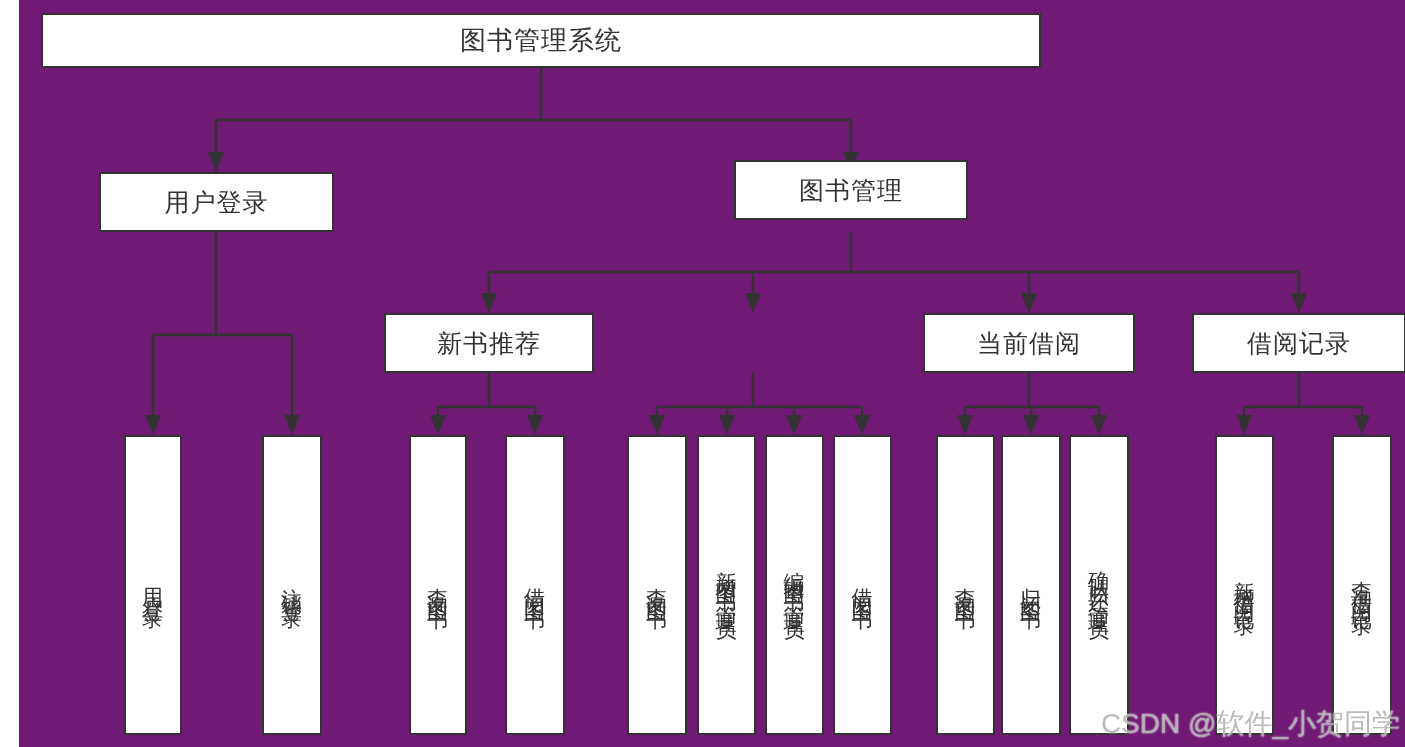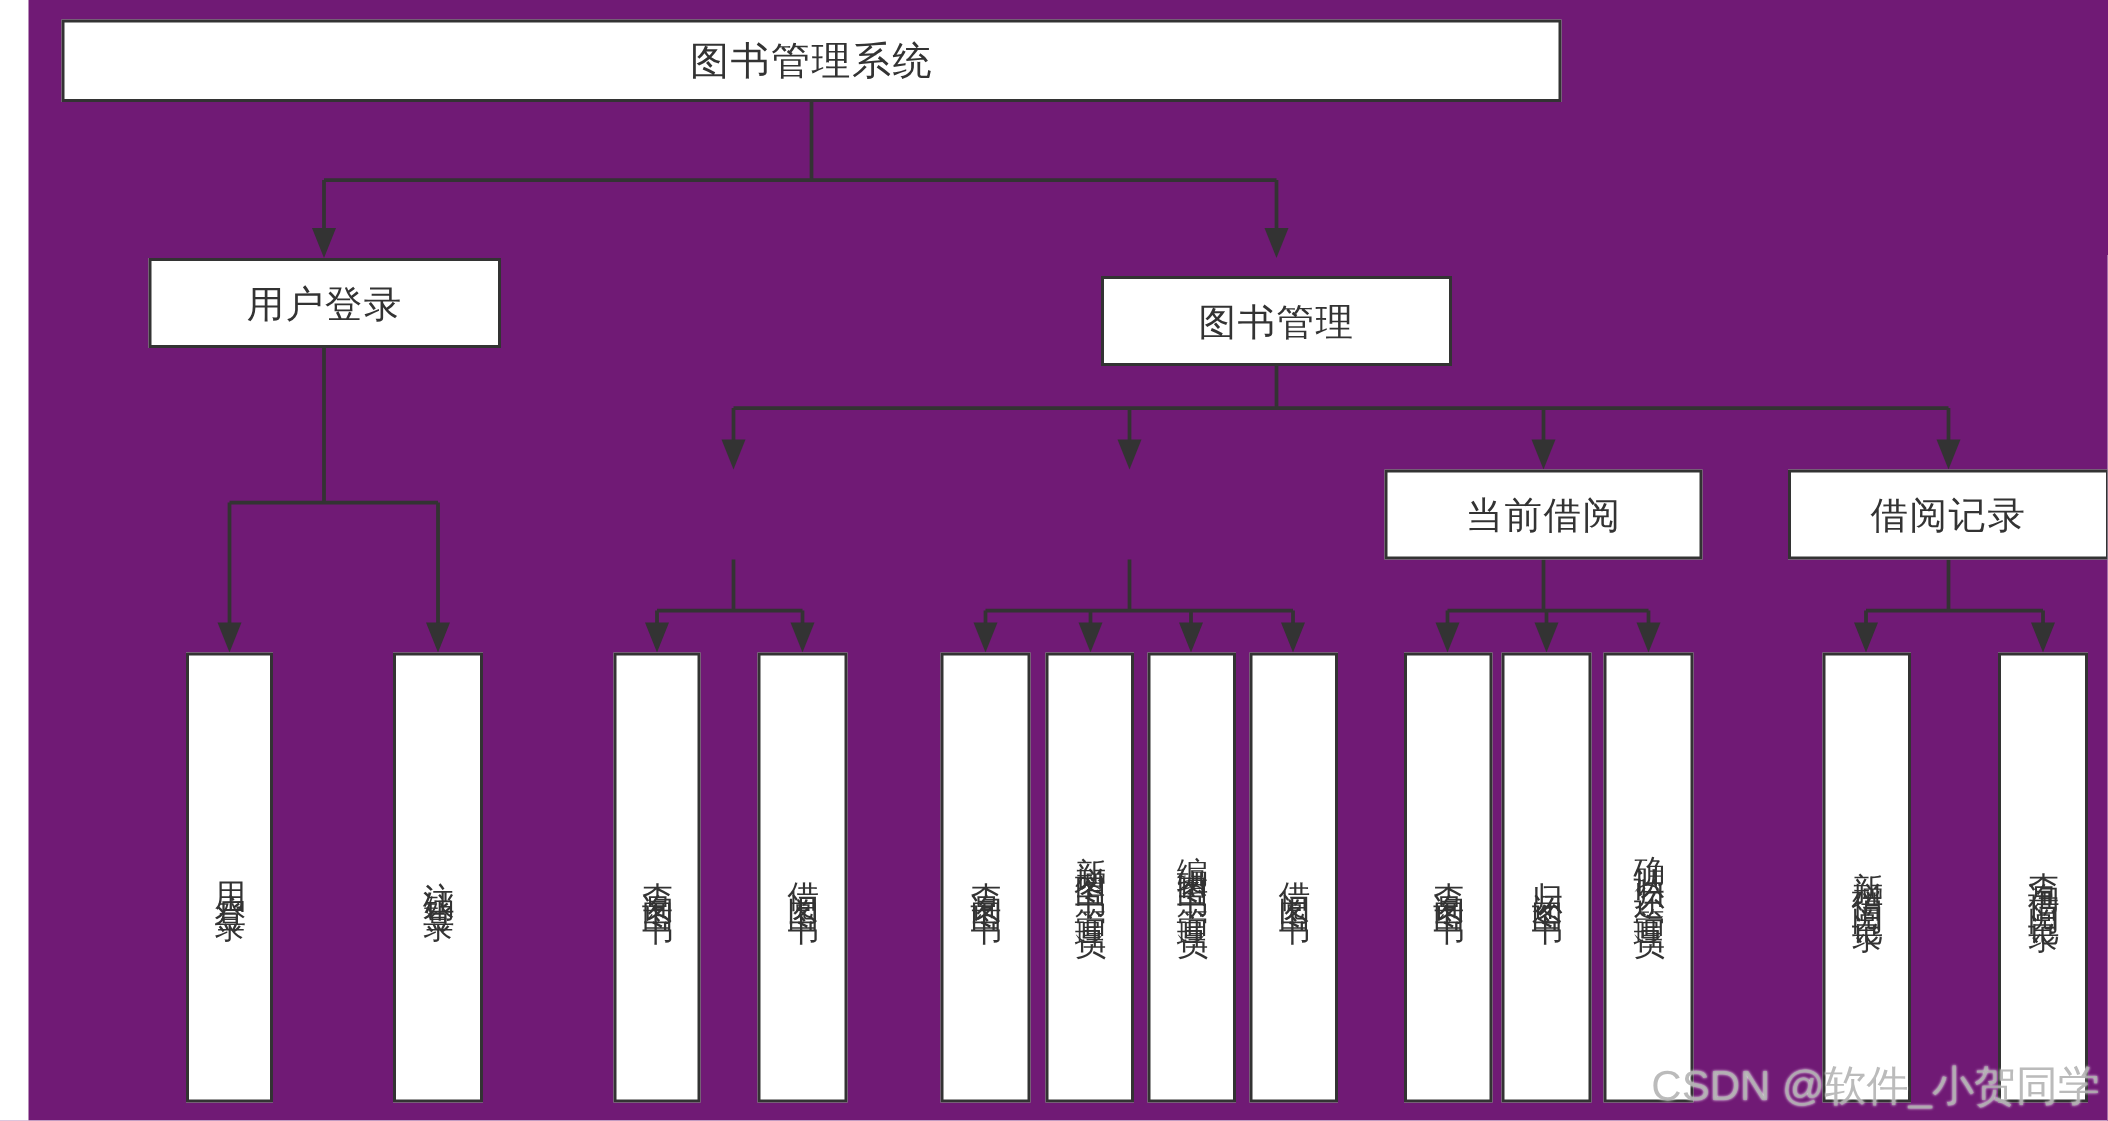--- a/index.html
+++ b/index.html
@@ -68,22 +68,23 @@
       <polygon points="1004,415 1020,415 1012,435"></polygon>
       <polygon points="1072,415 1088,415 1080,435"></polygon>
       <polygon points="1217,415 1233,415 1225,435"></polygon>
       <polygon points="1335,415 1351,415 1343,435"></polygon>
     </g>
   </svg>
 
   <div class="node hbox title" style="left:22px;top:13px;width:1000px;height:55px;">图书管理系统</div>
 
   <div class="node hbox" style="left:80px;top:172px;width:235px;height:60px;">用户登录</div>
-  <div class="node hbox" style="left:715px;top:184px;width:234px;height:60px;">图书管理</div>
+  <div class="node hbox" style="left:715px;top:160px;width:234px;height:60px;">图书管理</div>
 
+  <div class="node hbox" style="left:365px;top:313px;width:210px;height:60px;">新书推荐</div>
   <div class="node hbox" style="left:1173px;top:313px;width:214px;height:60px;">借阅记录</div>
   <div class="node hbox" style="left:904px;top:313px;width:212px;height:60px;">当前借阅</div>
 
   <div class="node vbox" style="left:105px;top:435px;width:58px;height:300px;">用户登录</div>
   <div class="node vbox" style="left:243px;top:435px;width:60px;height:300px;">注销登录</div>
 
   <div class="node vbox" style="left:390px;top:435px;width:58px;height:300px;">查询图书</div>
   <div class="node vbox" style="left:486px;top:435px;width:60px;height:300px;">借阅图书</div>
 
   <div class="node vbox" style="left:608px;top:435px;width:60px;height:300px;">查询图书</div>

